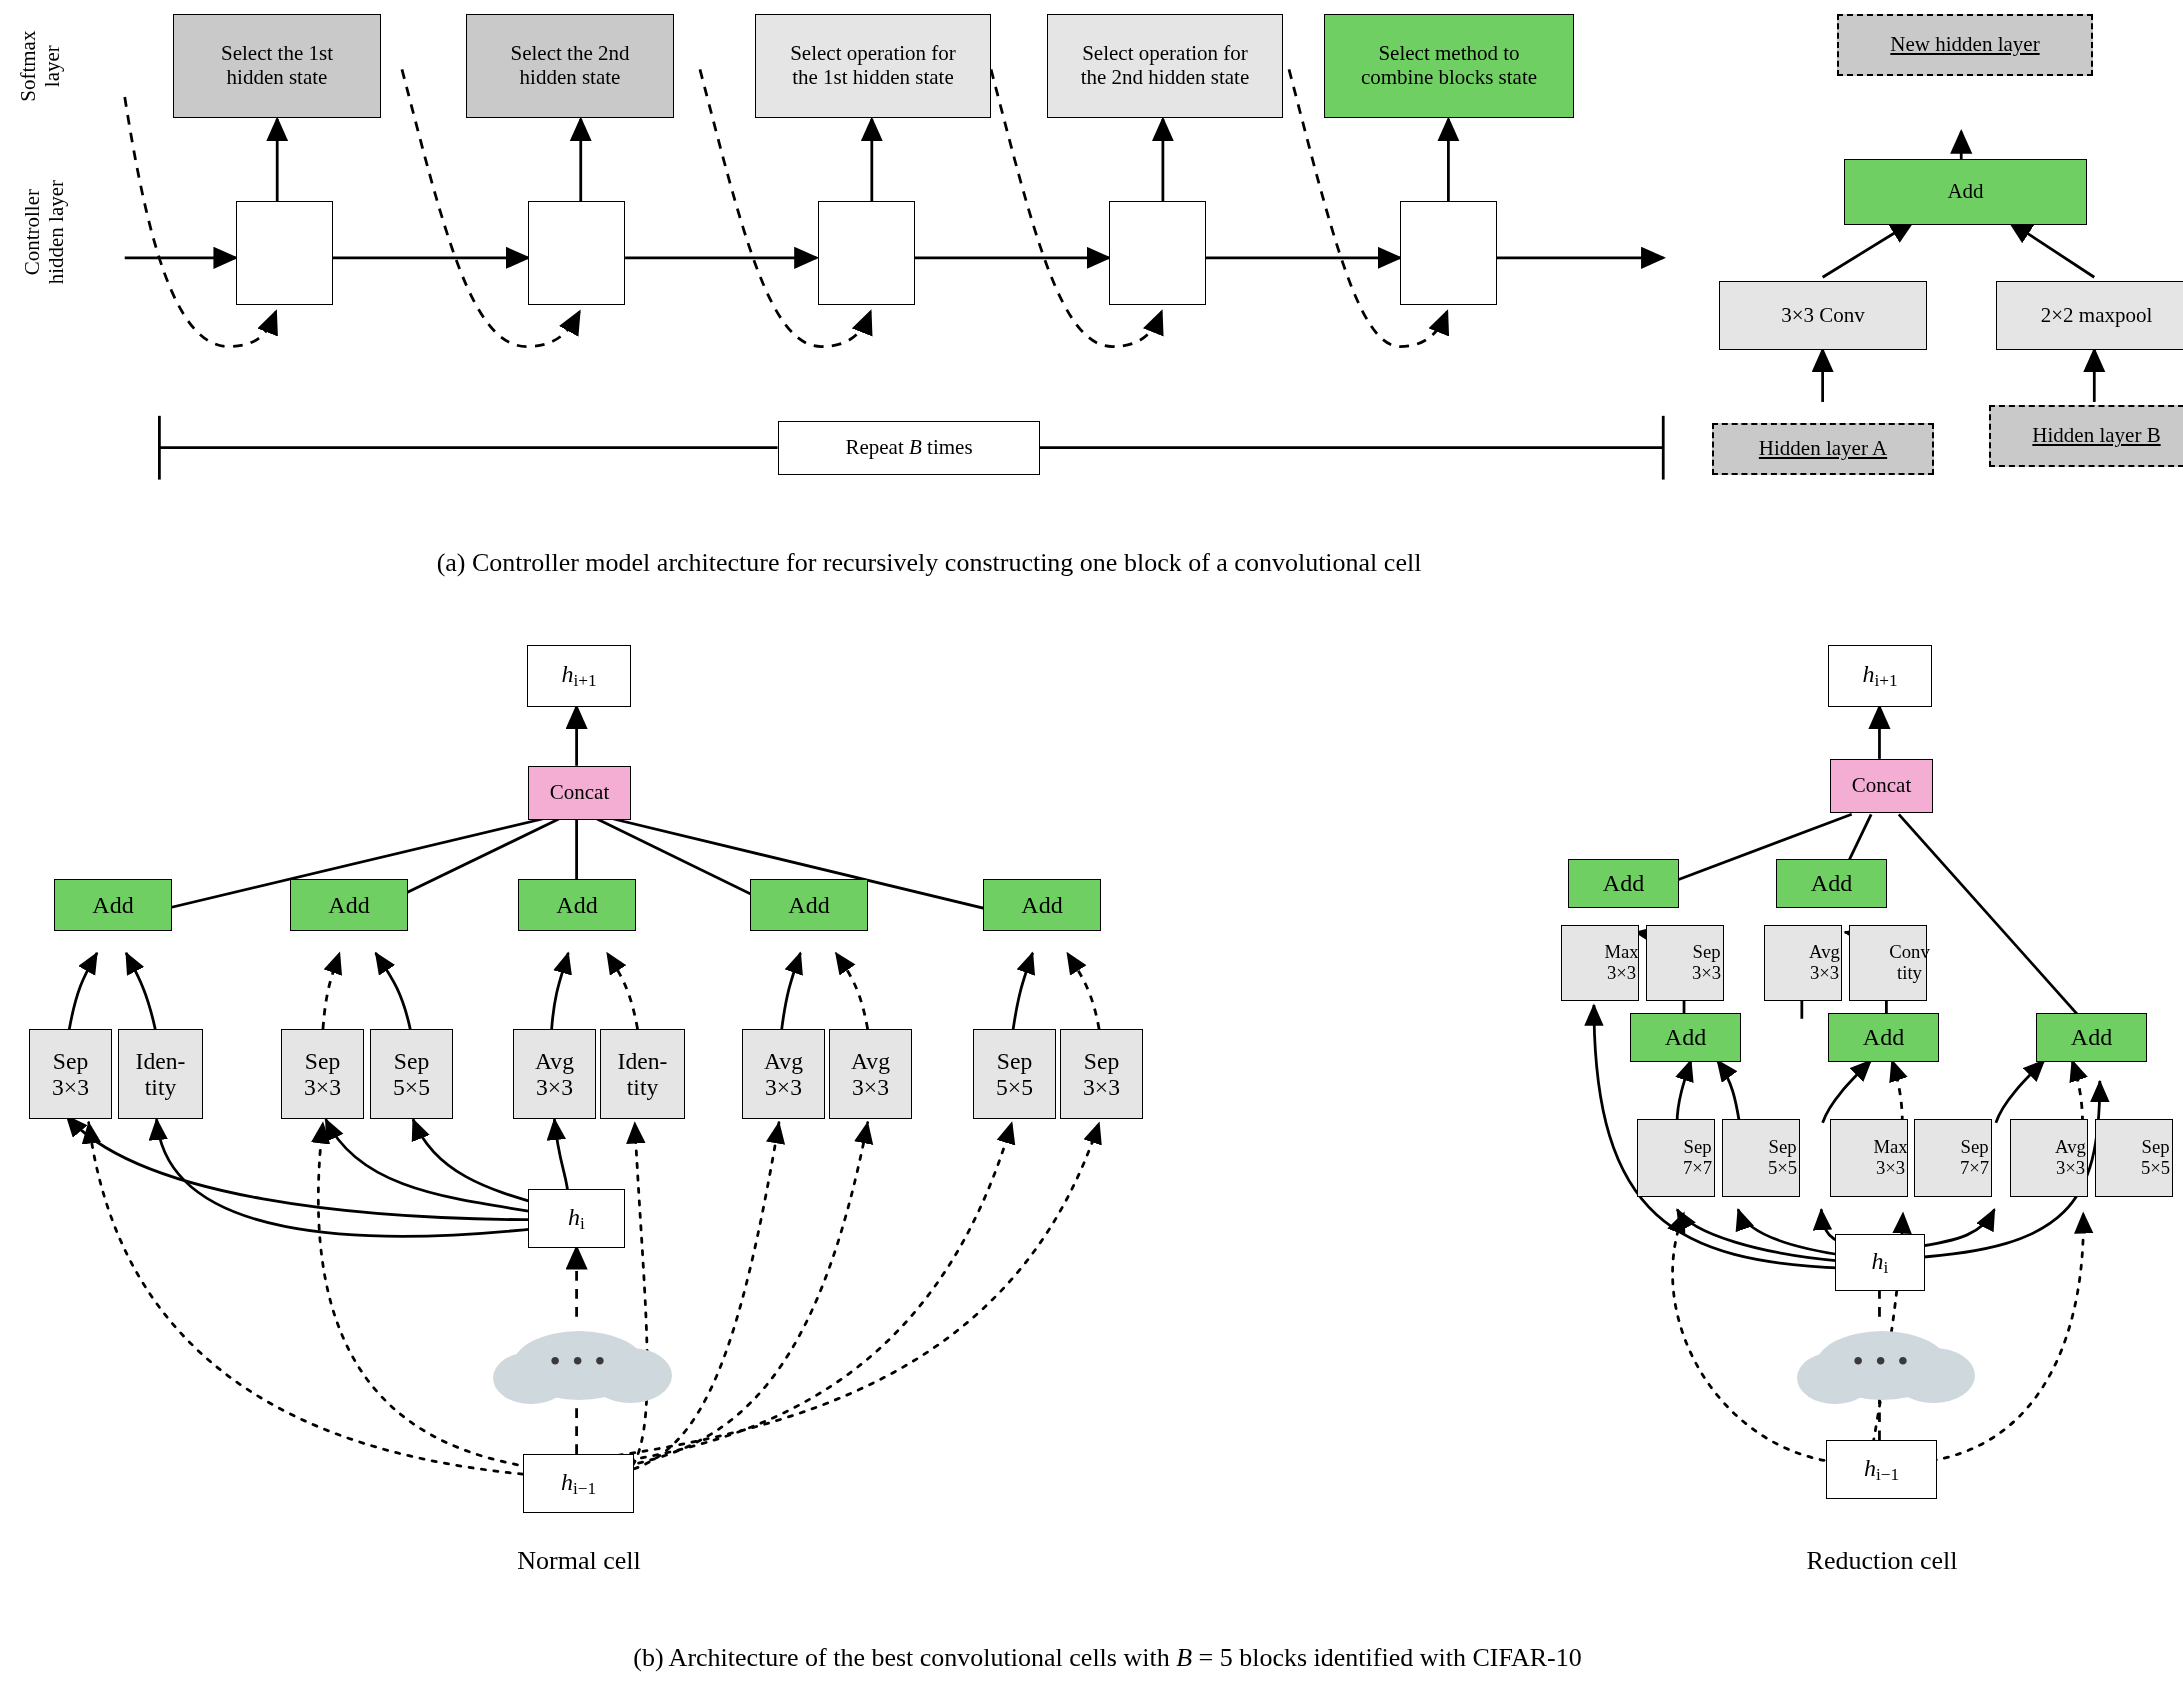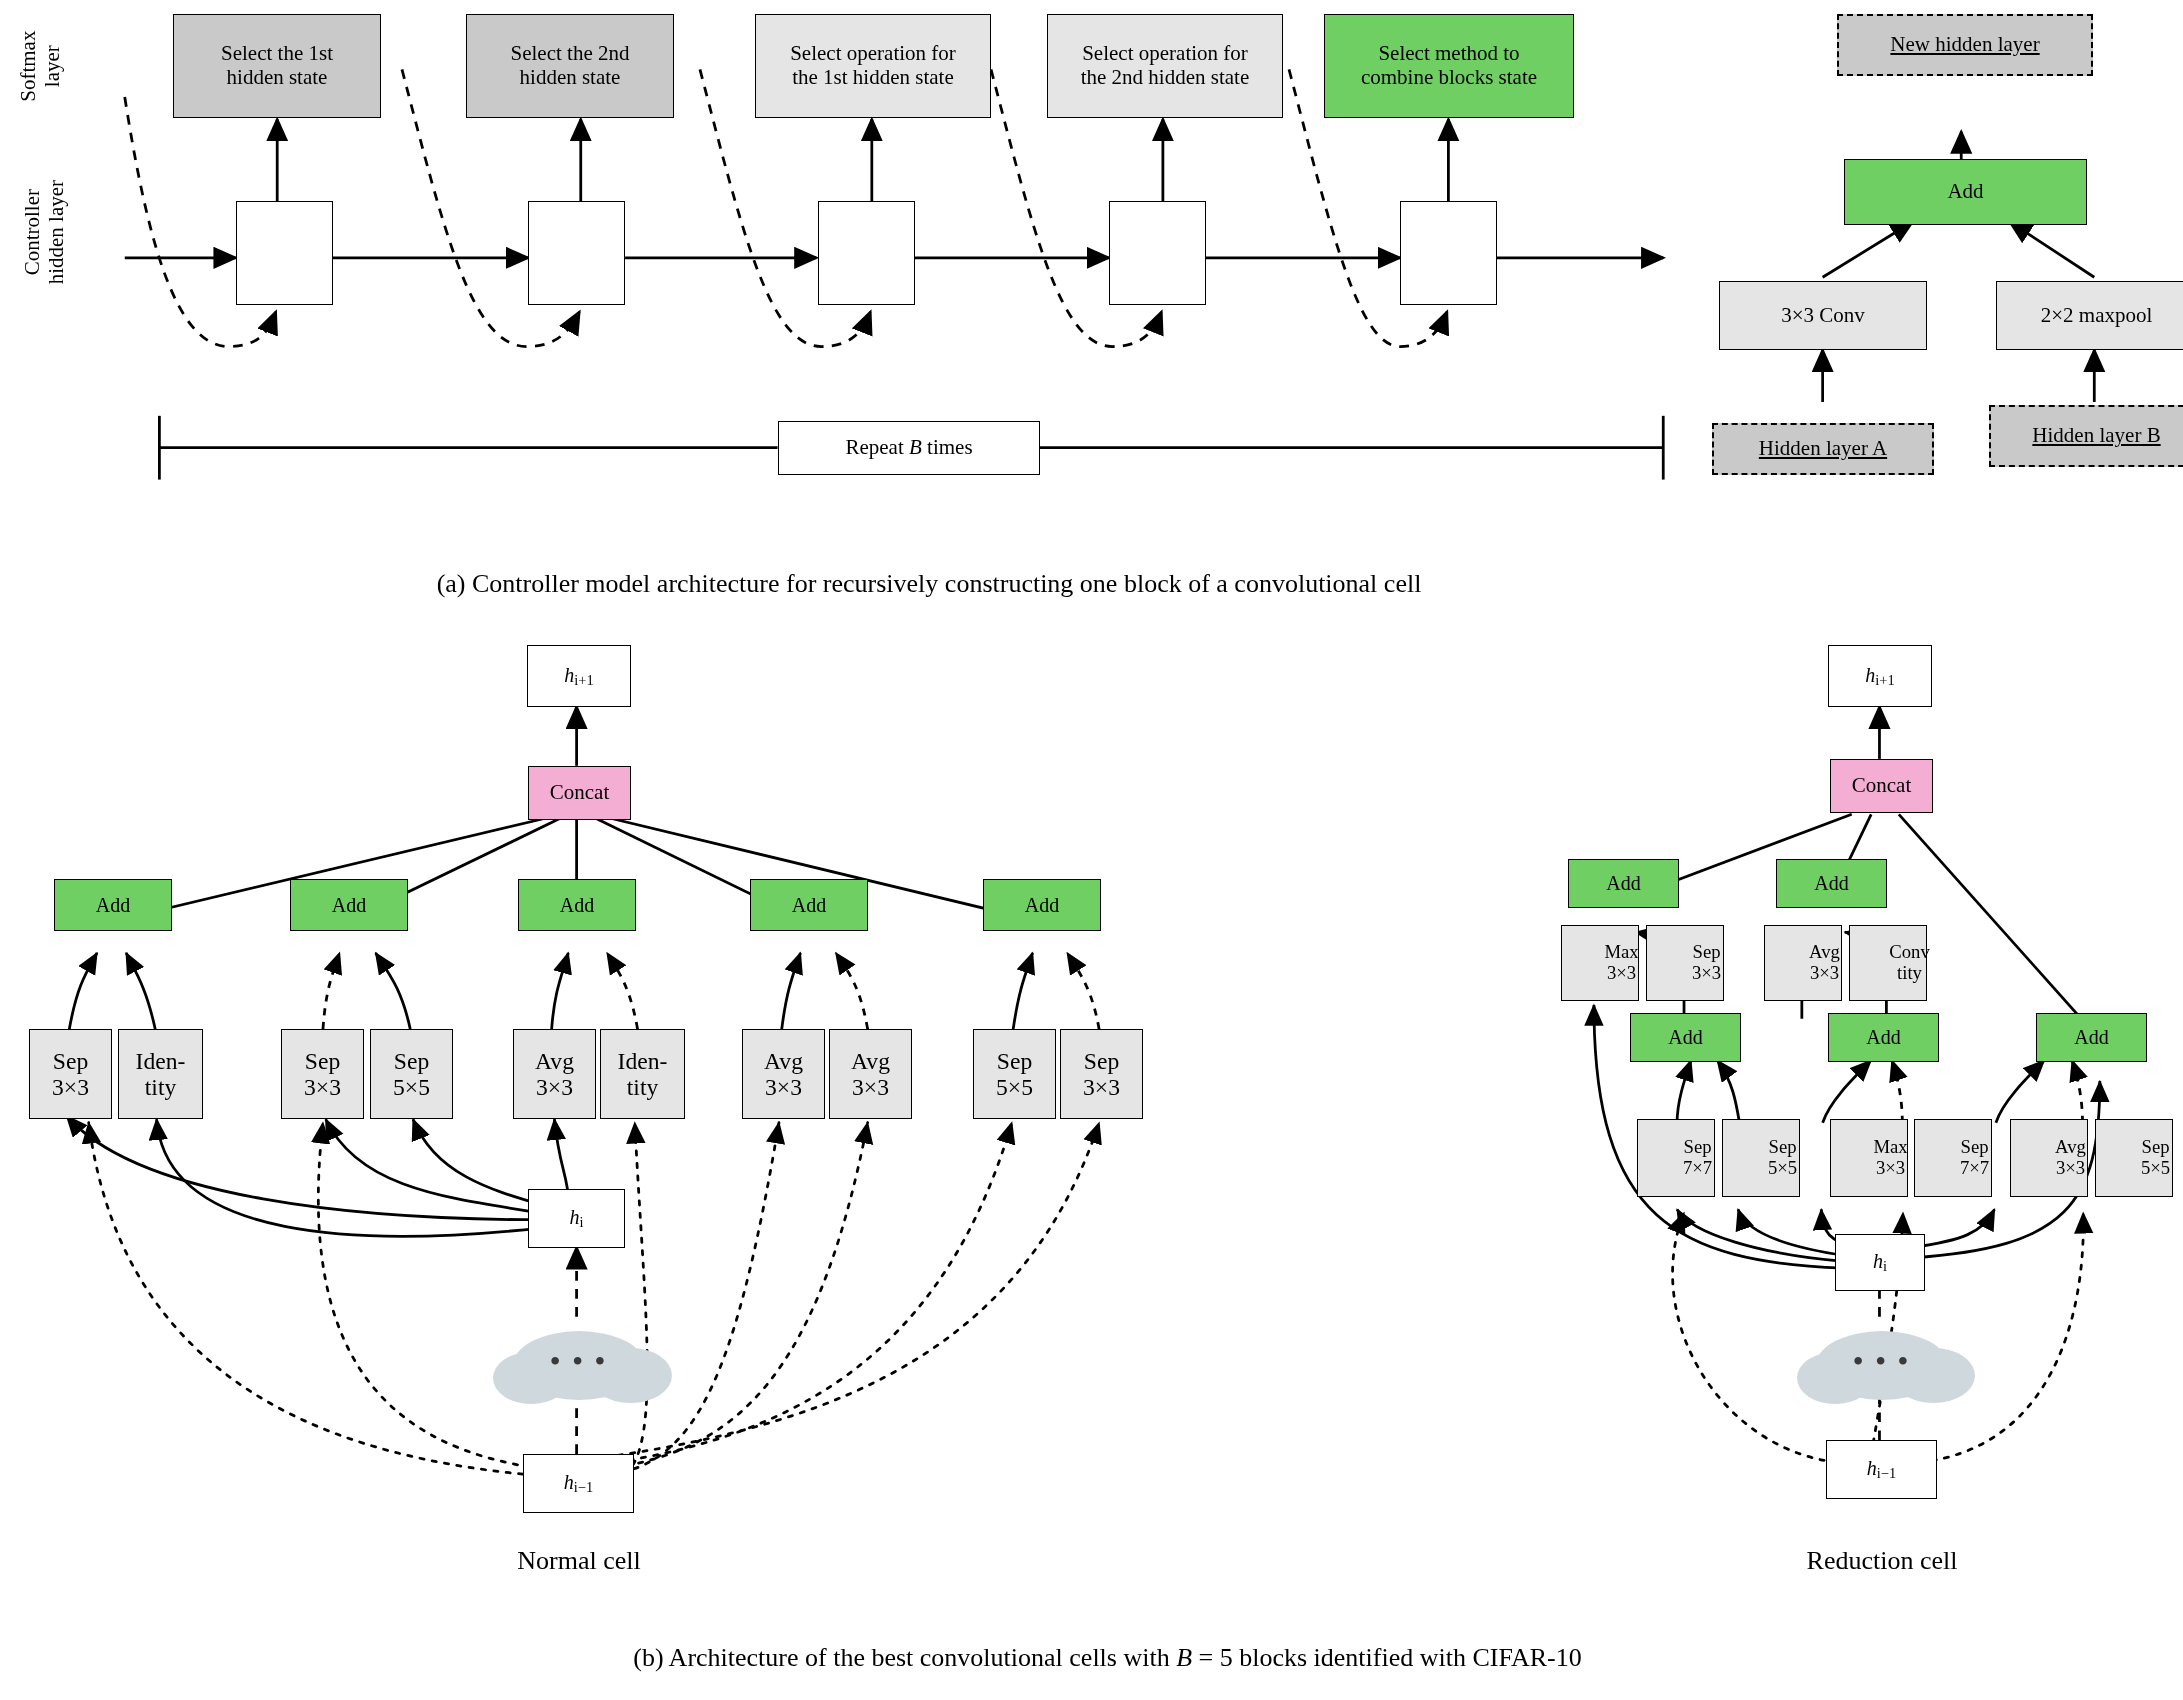--- a/index.html
+++ b/index.html
@@ -65,21 +65,21 @@
     width: 2183px;
     height: 1700px;
     pointer-events: none;
   }
 
   .italic { font-style: italic; }
 
   .sm { font-size: 18.7px; padding-left: 43px; }
   .md { font-size: 21px; }
   .lg { font-size: 23.6px; }
-  .xl { font-size: 20px; }
+  .xl { font-size: 24px; }
 
   .sub { font-size: 0.72em; vertical-align: -0.22em; }
 
   
   .cloud {
     position: absolute;
     border-radius: 50%;
     background: #cfd8dd;
   }
   .cloud-dots {
@@ -306,21 +306,21 @@
   <div class="abs box yellow md" style="left:1996px; top:281px; width:201px; height:69px;">
     <span>2×2 maxpool</span>
   </div>
   <div class="abs box gray dashed md" style="left:1712px; top:423px; width:222px; height:52px;">
     <span>Hidden layer A</span>
   </div>
   <div class="abs box gray dashed md" style="left:1989px; top:405px; width:215px; height:62px;">
     <span>Hidden layer B</span>
   </div>
 
-  <div class="caption" style="left:0; top:548px; width:1858px;margin-top:21px;">
+  <div class="caption" style="left:0; top:548px; width:1858px;">
     <span>(a) Controller model architecture for recursively constructing one block of a convolutional cell</span>
   </div>
 
   <div class="abs box white xl" style="left:527px; top:645px; width:104px; height:62px;">
     <span><span class="italic">h</span><span class="sub">i+1</span></span>
   </div>
   <div class="abs box pink md" style="left:528px; top:766px; width:103px; height:54px;">
     <span>Concat</span>
   </div>
 

